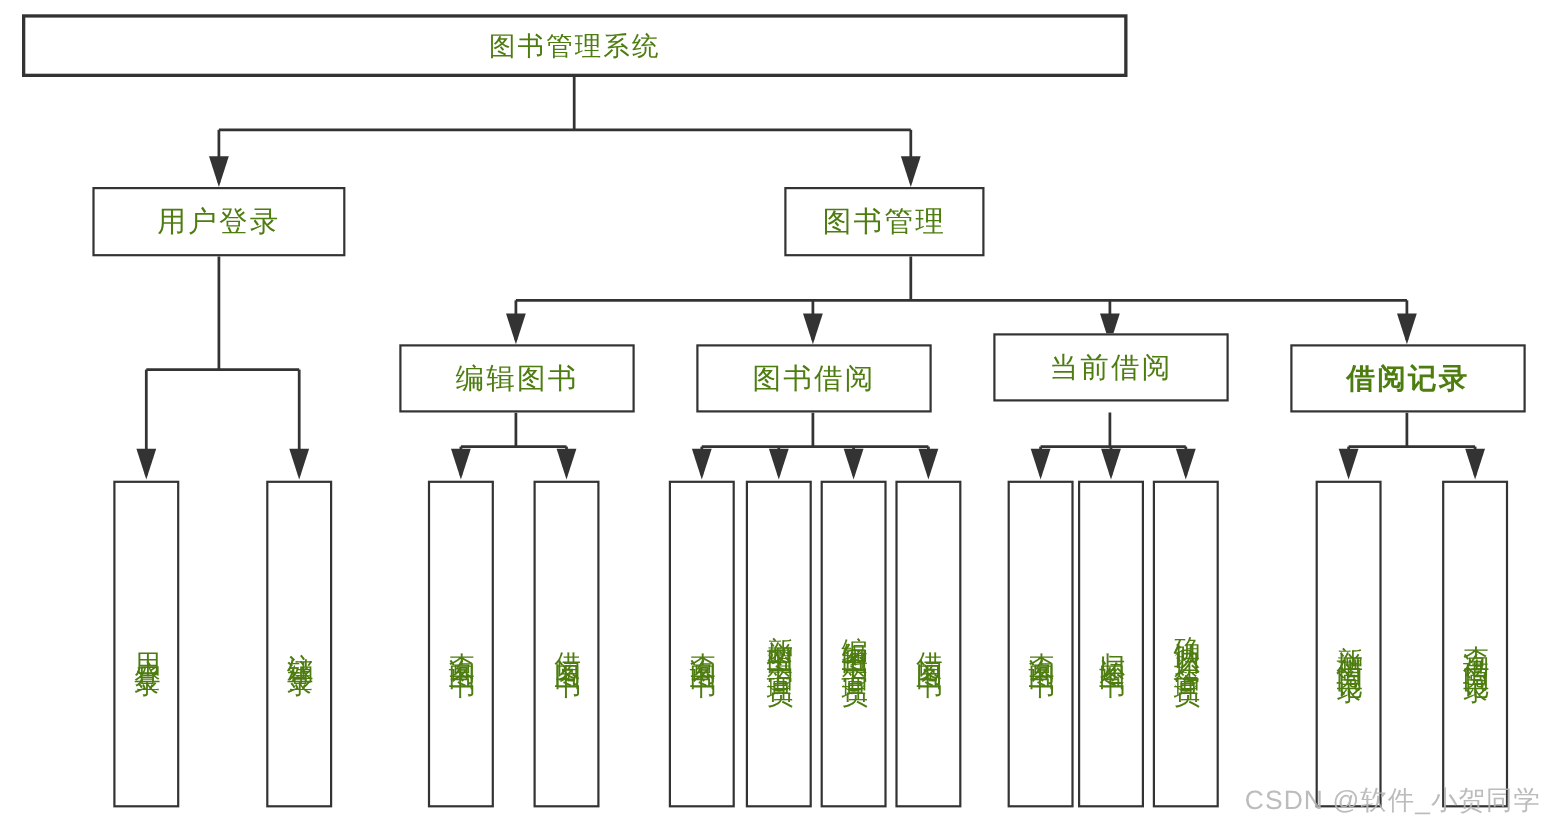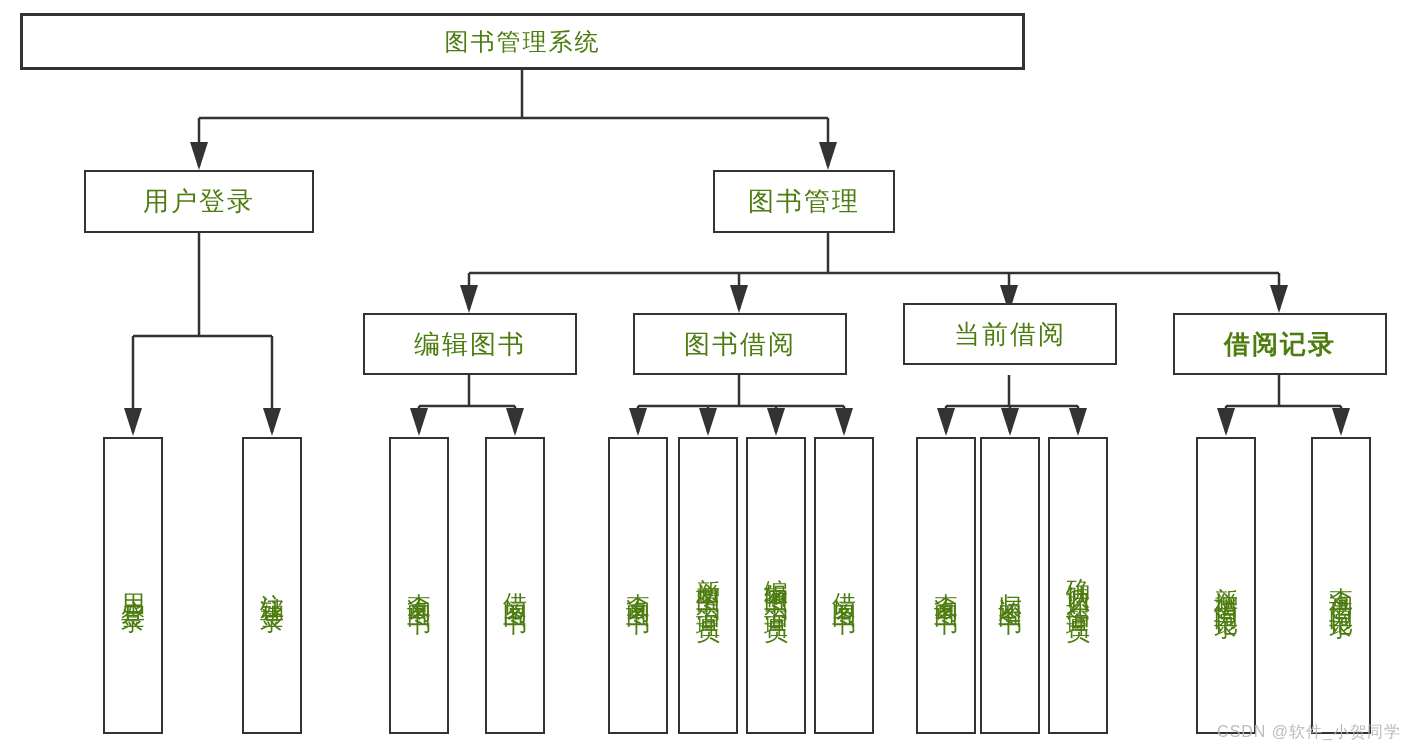--- a/index.html
+++ b/index.html
@@ -27,21 +27,21 @@
     width:60px;height:297px;top:437px;
     writing-mode:vertical-rl;
     text-orientation:mixed;
     font-size:24px;
     letter-spacing:6px;
     line-height:1;
   }
   .watermark{
     position:absolute;
     right:4px;bottom:4px;
-    font-size:16px;
+    font-size:24px;
     color:#b5b5b5;
     letter-spacing:1px;
     z-index:3;
     opacity:.9;
   }
 </style>
 </head>
 <body>
 
 <div id="canvas">

